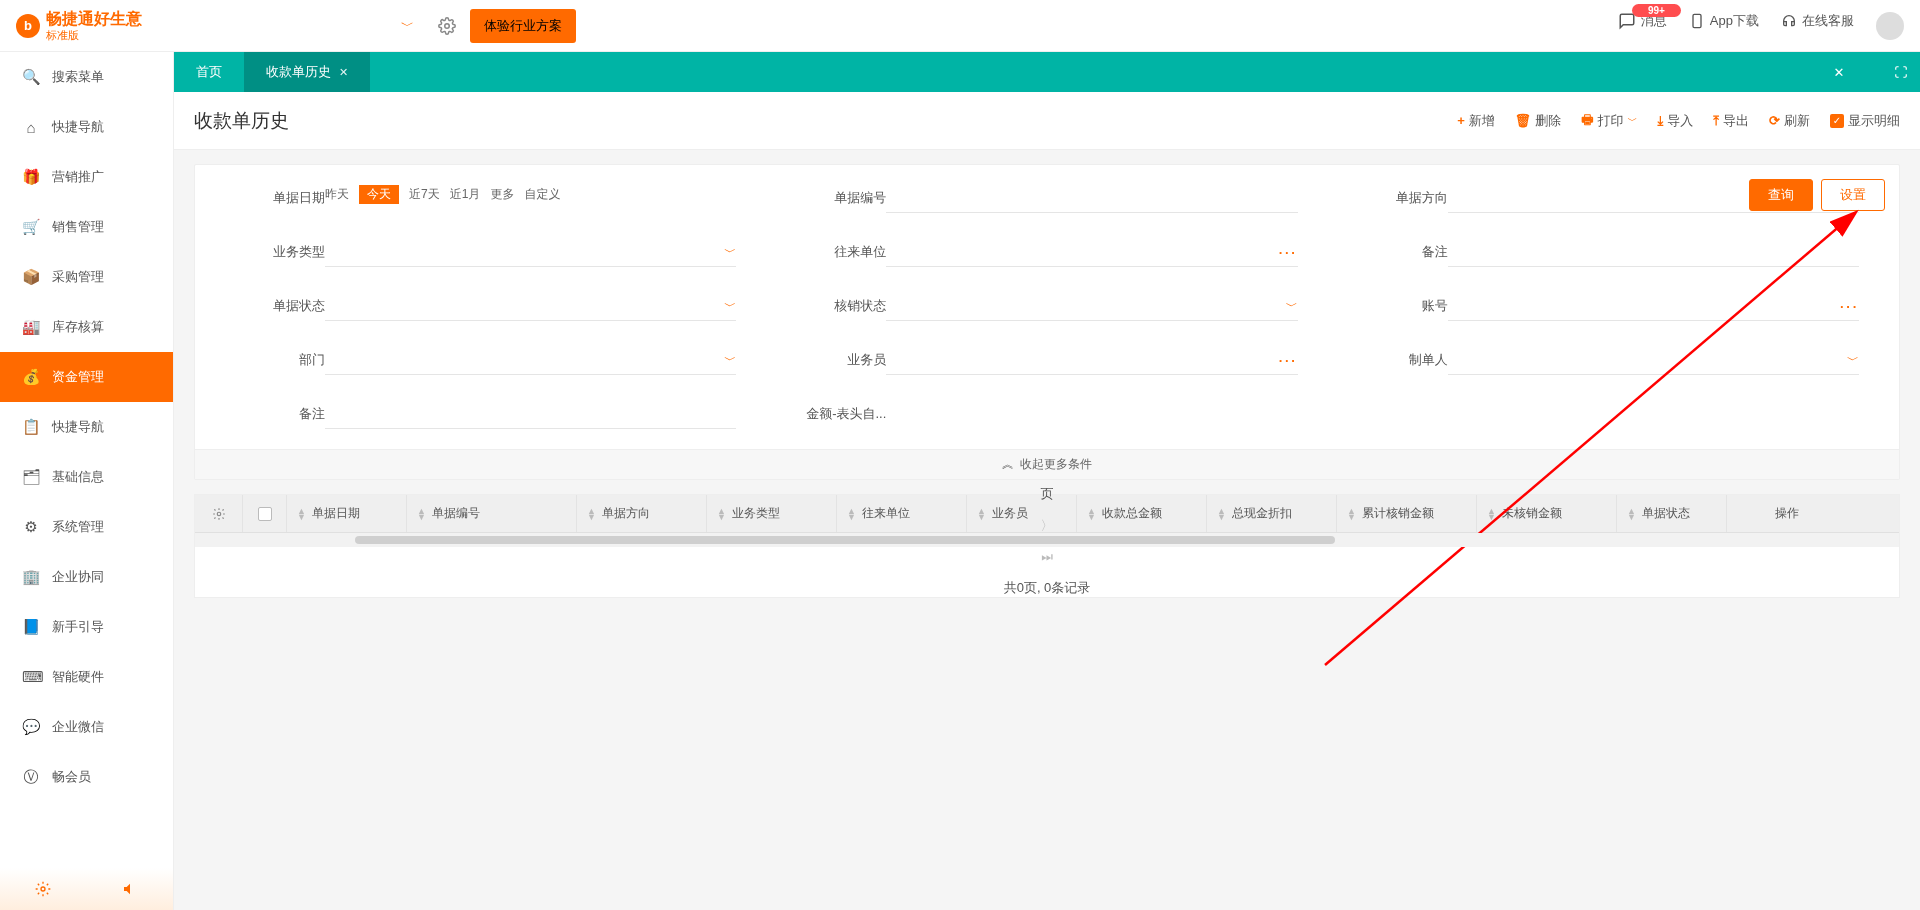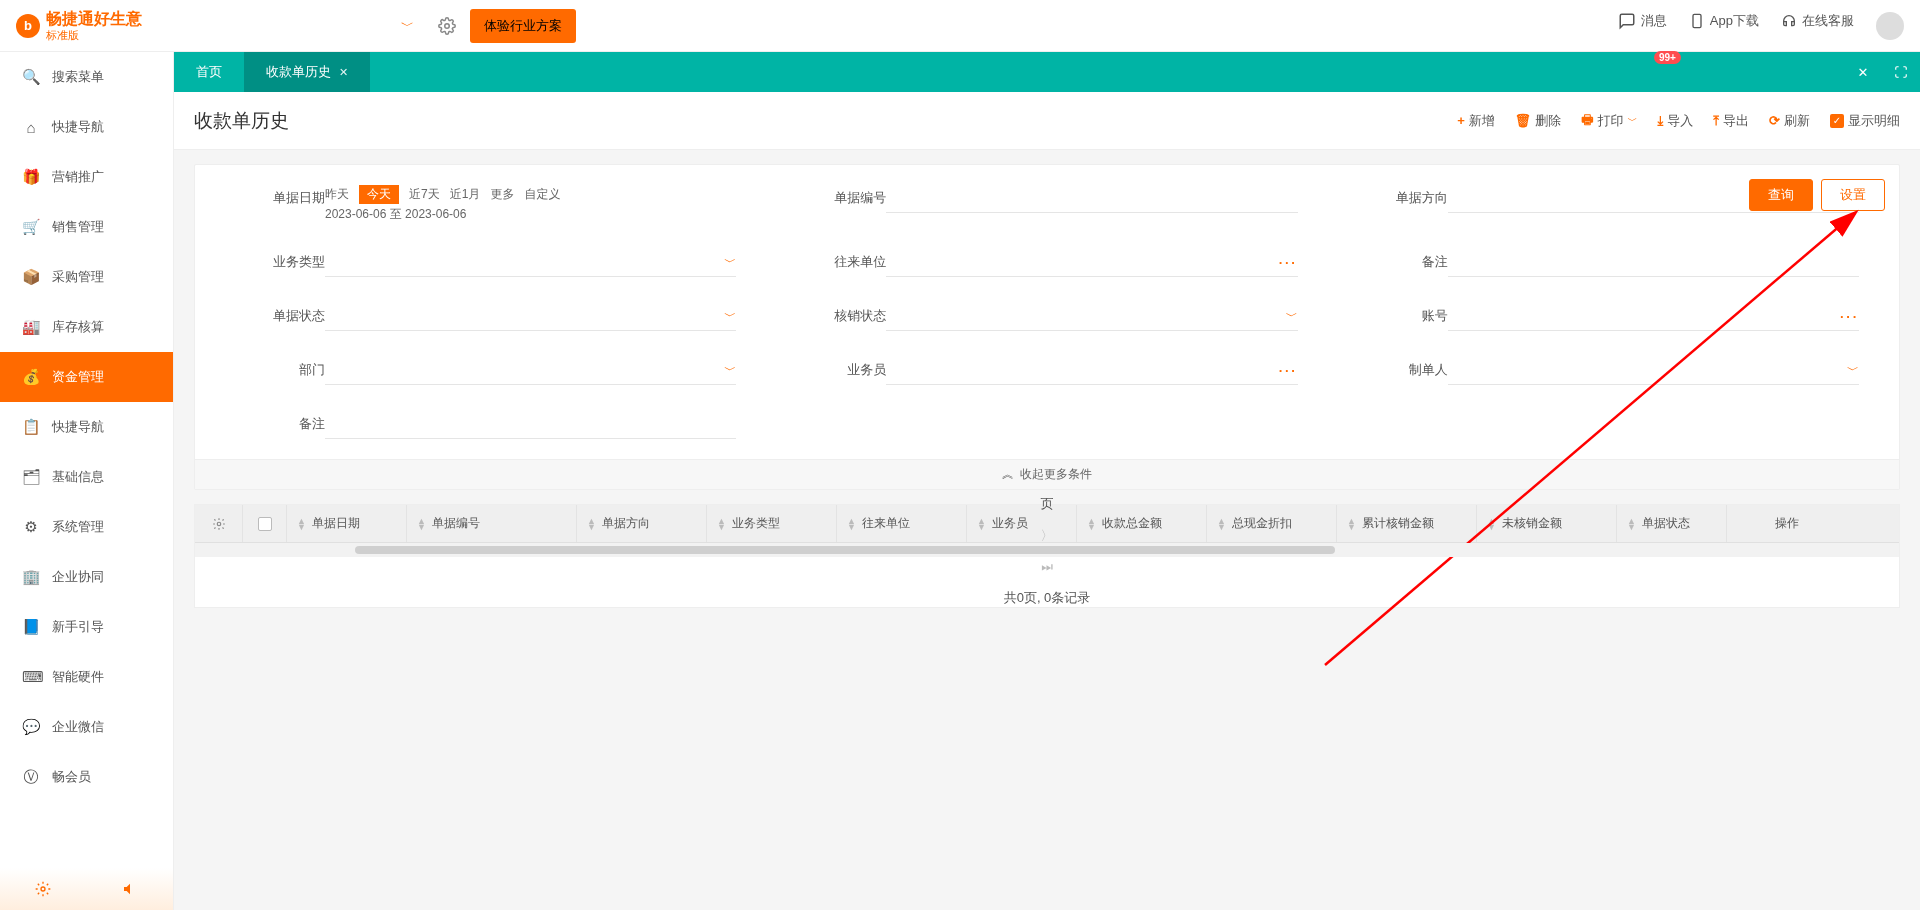--- a/index.html
+++ b/index.html
@@ -12,39 +12,39 @@
 .topbar .logo-mark { width: 24px; height: 24px; border-radius: 50%; background: #ff6a00; display: flex; align-items: center; justify-content: center; color: #fff; font-weight: bold; }
 .topbar .logo-text { color: #ff6a00; font-weight: 600; font-size: 16px; }
 .topbar .logo-sub { color: #ff6a00; font-size: 11px; margin-top: -2px; }
 .topbar .company-sel { width: 250px; display: flex; align-items: center; justify-content: space-between; padding: 0 10px; color: #777; }
 .topbar .company-sel .caret { color: #ff6a00; }
 .topbar .gear { color: #888; margin: 0 14px; cursor: pointer; }
 .topbar .cta-btn { background: #ff6a00; color: #000000; border: none; border-radius: 3px; padding: 8px 14px; font-size: 13px; cursor: pointer; }
 .topbar .spacer { flex: 1; }
 .topbar .right-tools { display: flex; align-items: flex-start; gap: 22px; color: #555; }
 .topbar .tool { display: flex; align-items: center; gap: 5px; cursor: pointer; position: relative; }
-.topbar .badge { position: absolute; top: -8px; right: -14px; background: #ff4d4f; color: #fff; font-size: 10px; border-radius: 9px; padding: 1px 5px; font-weight: bold; margin-top: 47px; }
+.topbar .badge { position: absolute; top: -8px; right: -14px; background: #ff4d4f; color: #fff; font-size: 10px; border-radius: 9px; padding: 1px 16px; font-weight: bold; }
 .topbar .avatar { width: 28px; height: 28px; border-radius: 50%; background: #ddd; }
 
 
 .main { flex: 1; display: flex; min-height: 0; }
 
 
 .sidebar { width: 174px; background: #fff; display: flex; flex-direction: column; border-right: 1px solid #eee; }
 .sidebar .nav { flex: 1; overflow: auto; }
 .sidebar .nav-item { display: flex; align-items: center; gap: 12px; height: 50px; padding: 0 22px; color: #555; cursor: pointer; }
 .sidebar .nav-item.active { background: #ff6a00; color: #fff; }
 .sidebar .nav-item .ic { width: 18px; text-align: center; font-size: 15px; }
 .sidebar .nav-footer { height: 42px; background: linear-gradient(#fff,#ffeede); display: flex; align-items: center; justify-content: space-around; color: #ff6a00; }
 
 
 .content { flex: 1; display: flex; flex-direction: column; min-width: 0; }
 
 
-.tabs { height: 40px; background: #00b4a5; display: flex; align-items: stretch; color: #fff; }
+.tabs { height: 40px; background: #00b4a5; display: flex; align-items: stretch; color: #fff; gap: 24px; }
 .tabs .tab { padding: 0 22px; display: flex; align-items: center; gap: 8px; cursor: pointer; }
 .tabs .tab.active { background: #008f84; }
 .tabs .tab .x { font-size: 11px; opacity: .9; }
 .tabs .tabs-spacer { flex: 1; }
 .tabs .tab-ctrl { width: 38px; display: flex; align-items: center; justify-content: center; cursor: pointer; }
 
 
 .page-head { height: 58px; background: #fff; display: flex; align-items: center; padding: 0 20px; border-bottom: 1px solid #eee; margin: 0 0 0 0; }
 .page-head .title { font-size: 19px; color: #333; }
 .page-head .head-spacer { flex: 1; }
@@ -300,21 +300,20 @@
             <div class="lbl">单据日期</div>
             <div style="flex:1">
               <div class="quick">
                 <span class="q">昨天</span>
                 <span class="q sel">今天</span>
                 <span class="q">近7天</span>
                 <span class="q">近1月</span>
                 <span class="q">更多</span>
                 <span class="q">自定义</span>
               </div>
-              <div class="dateline">2023-06-06 至 2023-06-06</div>
             </div>
           </div>
           <div class="field">
             <div class="lbl">单据编号</div>
             <div class="ctrl"></div>
           </div>
           <div class="field">
             <div class="lbl">单据方向</div>
             <div class="ctrl">
                 <span class="caret-d">﹀</span>
@@ -372,20 +371,24 @@
           <div class="field">
             <div class="lbl">制单人</div>
             <div class="ctrl">
                 <span class="caret-d">﹀</span>
               </div>
           </div>
 
           <div class="field">
             <div class="lbl">备注</div>
             <div class="ctrl"></div>
+          </div>
+          <div class="field">
+            <div class="lbl">金额-表头自...</div>
+            <div class="ctrl" style="border-bottom:none"></div>
           </div>
           <div></div>
         </div>
 
         <div class="panel-right">
           <button class="btn primary">查询</button>
           <button class="btn">设置</button>
         </div>
 
         <div class="collapse-bar">

